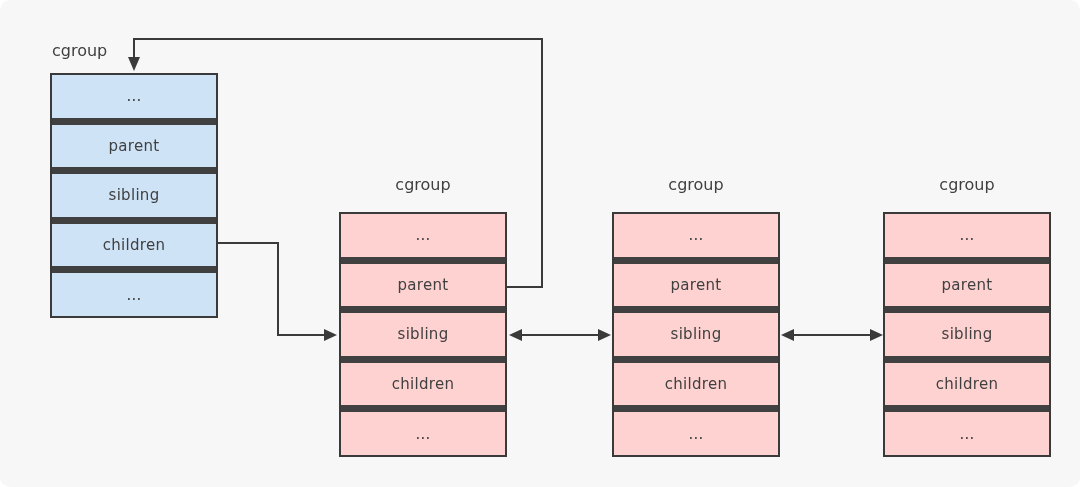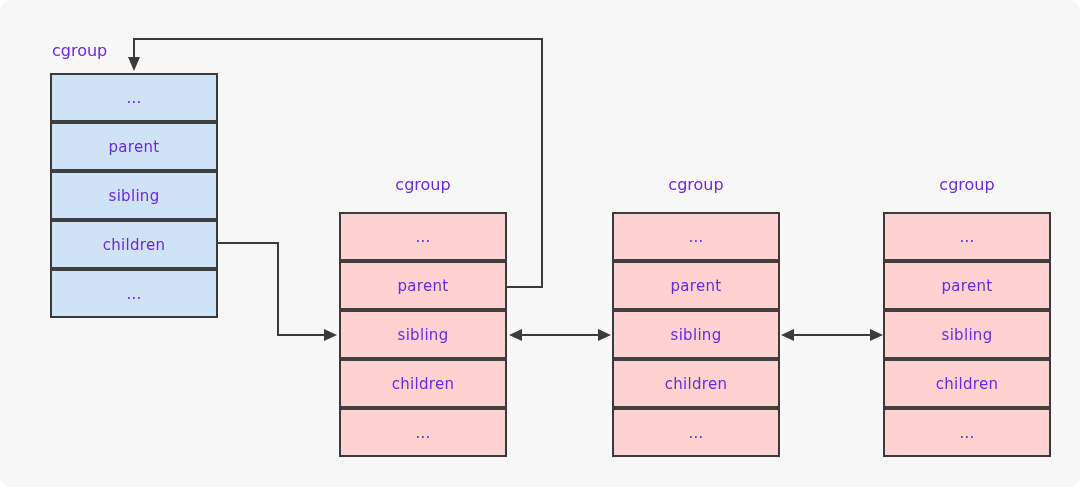--- a/index.html
+++ b/index.html
@@ -8,21 +8,21 @@
     background: #ffffff;
   }
   .canvas {
     position: relative;
     width: 1080px;
     height: 487px;
     background: #f7f7f7;
     border-radius: 10px;
     overflow: hidden;
     font-family: "DejaVu Sans", "Liberation Sans", sans-serif;
-    color: #6d28d9;
+    color: #404040;
   }
   svg.edges {
     position: absolute;
     left: 0; top: 0;
     width: 1080px; height: 487px;
   }
   .edge {
     fill: none;
     stroke: #3a3a3a;
     stroke-width: 2;
@@ -44,21 +44,21 @@
     display: flex;
     flex-direction: column;
   }
   .row {
     flex: 1;
     display: flex;
     align-items: center;
     justify-content: center;
     font-size: 15px;
     letter-spacing: 0.3px;
-    border-top: 4px solid #404040;
+    border-top: 7px solid #404040;
   }
   .row:first-child { border-top: none; }
   .blue .row { background: #cfe3f7; }
   .pink .row { background: #ffd2d2; }
   .struct-label {
     position: absolute;
     font-size: 16px;
     line-height: 18px;
     white-space: nowrap;
   }

